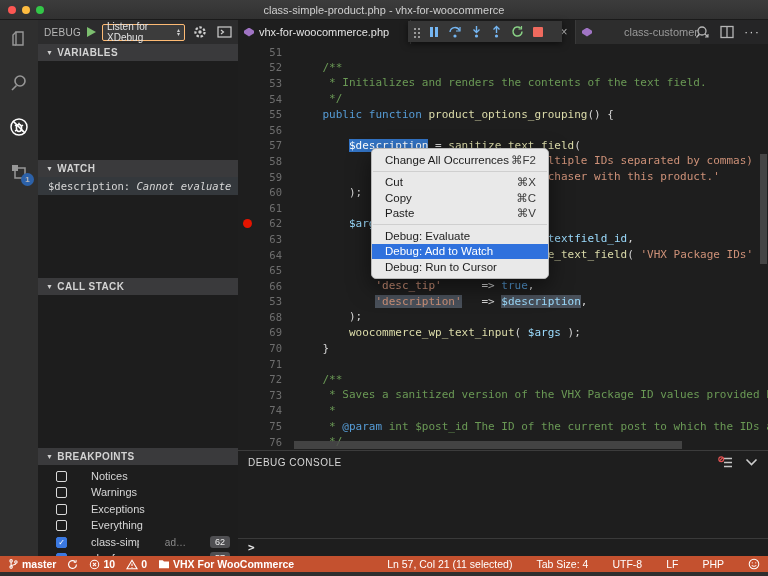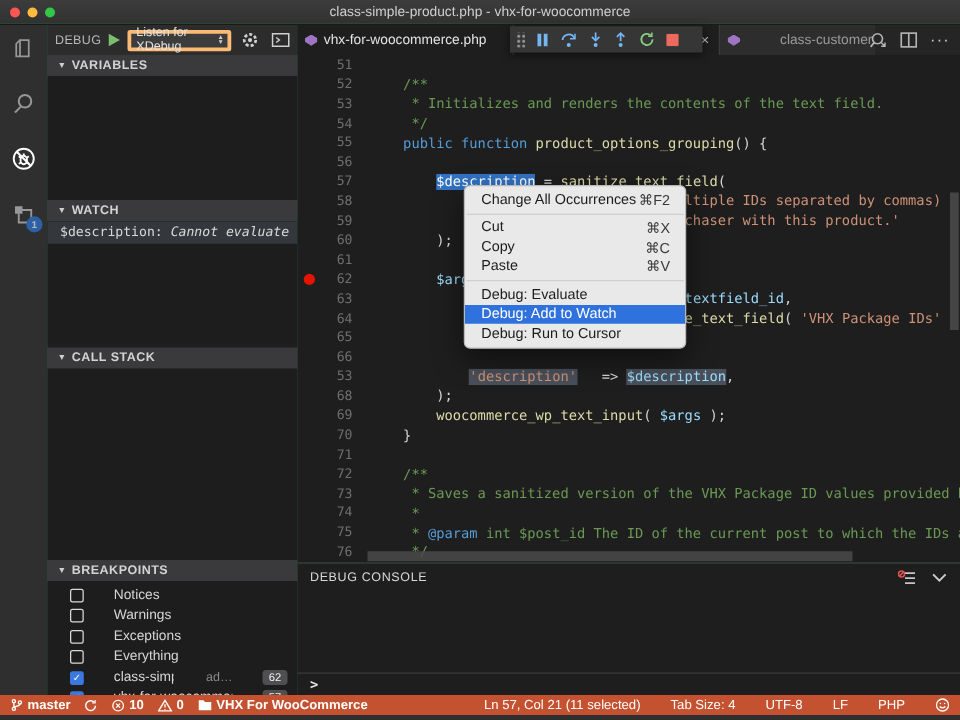--- a/index.html
+++ b/index.html
@@ -28,21 +28,21 @@
     background:#2b7ce9; border-radius:50%; color:#fff; font-size:8px; font-weight:bold;
     display:flex; align-items:center; justify-content:center; }
 
   
   .sidebar { width:200px; background:#1d1d1d; display:flex; flex-direction:column; flex:none; }
   .debug-header { height:24px; background:#2c2c2d; display:flex; align-items:center;
                   padding:0 6px; gap:6px; flex:none; }
   .debug-title { font-size:10px; color:#b8b8b8; letter-spacing:.3px; }
   .play-btn { width:0; height:0; border-left:9px solid #7cbe6f; border-top:5.5px solid transparent;
               border-bottom:5.5px solid transparent; cursor:pointer; }
-  .launch-select { height:17px; background:#3c3c3c; border:3px solid #fdba74; border-radius:2px;
+  .launch-select { height:17px; background:#3c3c3c; border:1px solid #fdba74; border-radius:2px;
     color:#e3e3e3; font-size:10px; display:flex; align-items:center; padding:0 4px; gap:5px; }
   .sel-arrows { display:flex; flex-direction:column; line-height:4px; font-size:6px; color:#cfcfcf; }
 
   .section-header { height:17px; background:#3a3a3c; display:flex; align-items:center;
     padding:0 8px; gap:4px; color:#d3d3d3; font-size:10px; font-weight:bold;
     letter-spacing:.4px; flex:none; }
   .twisty { font-size:7px; color:#cfcfcf; }
   .section-body { background:#1d1d1d; overflow:hidden; flex:none; }
 
   .watch-row { height:18px; background:#34383c; display:flex; align-items:center;
@@ -399,20 +399,21 @@
             <div class="code-line">
               <span class="gutter-cell">64</span>
               <span class="code-text"><span class="tk-s">            'label'</span><span class="tk-p">         =&gt; </span><span class="tk-f">sanitize_text_field</span><span class="tk-p">( </span><span class="tk-s">'VHX Package IDs'</span><span class="tk-p"> ),</span></span>
             </div>
             <div class="code-line">
               <span class="gutter-cell">65</span>
               <span class="code-text"><span class="tk-s">            'placeholder'</span><span class="tk-p">   =&gt; </span><span class="tk-s">''</span><span class="tk-p">,</span></span>
             </div>
             <div class="code-line">
               <span class="gutter-cell">66</span>
+              <span class="code-text"><span class="tk-s">            'desc_tip'</span><span class="tk-p">      =&gt; </span><span class="tk-k">true</span><span class="tk-p">,</span></span>
             </div>
             <div class="code-line">
               <span class="gutter-cell">53</span>
               <span class="code-text"><span class="tk-p">            </span><span class="tk-shl">'description'</span><span class="tk-p">   =&gt; </span><span class="tk-vhl">$description</span><span class="tk-p">,</span></span>
             </div>
             <div class="code-line">
               <span class="gutter-cell">68</span>
               <span class="code-text"><span class="tk-p">        );</span></span>
             </div>
             <div class="code-line">

